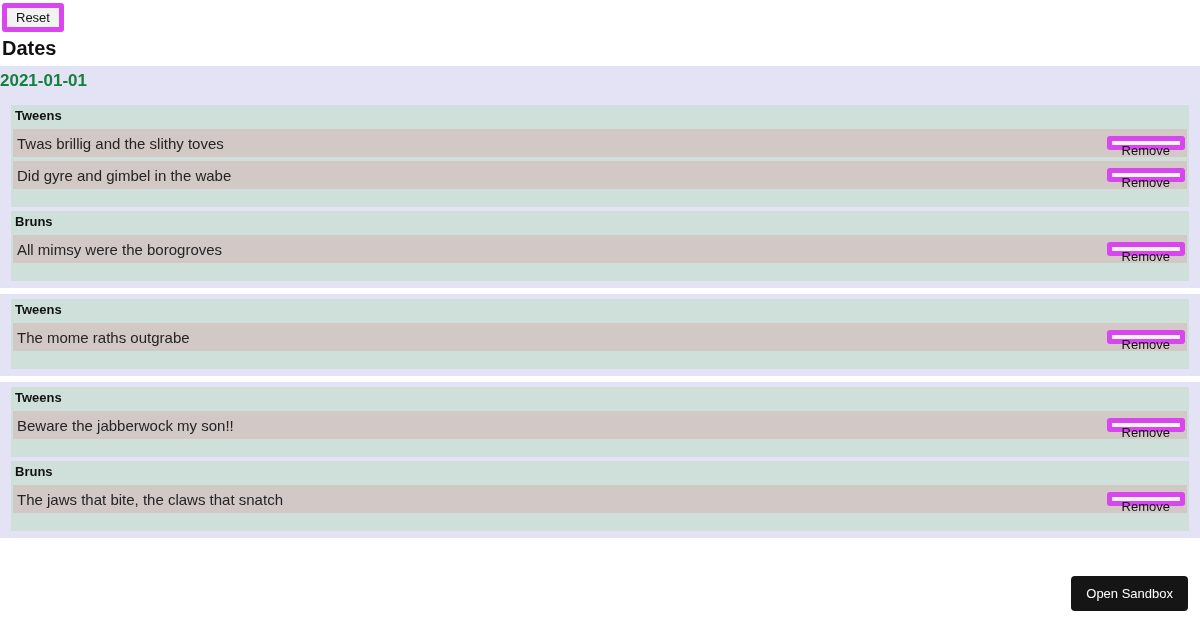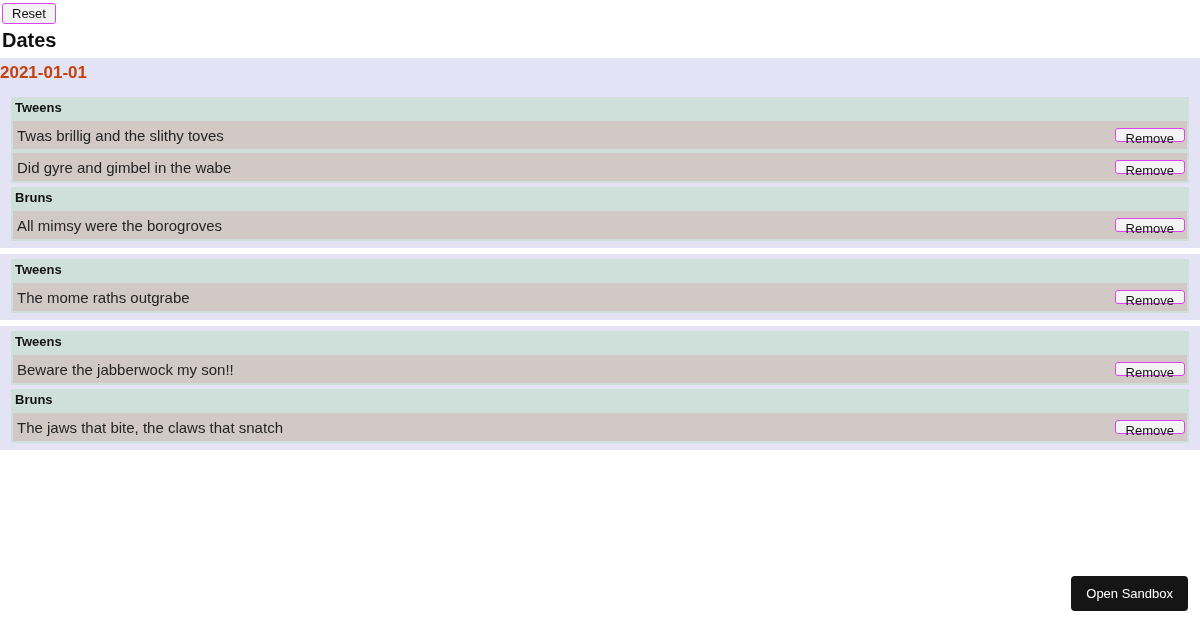--- a/index.html
+++ b/index.html
@@ -13,59 +13,59 @@
   html,body{margin:0;padding:0;}
   body{
     width:1200px;height:630px;position:relative;overflow:hidden;
     background:#ffffff;color:var(--text);
     font-family:"Liberation Sans", sans-serif;
   }
   .native-btn{
     font-family:"Liberation Sans", sans-serif;
     font-size:13px;color:#111;
     background:#f3f3f3;
-    border:1px solid #d946ef;
+    border:5px solid #d946ef;
     border-radius:3px;
     padding:2px 8px;
     line-height:15px;
     cursor:pointer;
   }
   .reset-btn{margin:3px 0 0 2px;padding:2px 9px;}
   h2.page-title{
     font-size:20px;font-weight:bold;color:#111;
     margin:5px 0 6px 2px;line-height:23px;
   }
   section.date-section{
     background:var(--section-bg);
     padding:5px 0 7px 0;
     margin-bottom:6px;
     width:100%;
   }
   h3.date-heading{
-    font-size:17px;font-weight:bold;color:#c2410c;
+    font-size:17px;font-weight:bold;color:#15803d;
     margin:0 0 15px 0;line-height:19px;
   }
   .group{
     background:var(--group-bg);
     margin:0 11px 4px 11px;
     padding:2px;
   }
   .group:last-child{margin-bottom:0;}
   .group-label{
     font-size:13px;font-weight:bold;color:#111;
     padding:2px 2px 6px 2px;line-height:14px;
   }
   .item{
     background:var(--item-bg);
     height:28px;
     display:flex;align-items:center;
     padding:0 2px 0 4px;
     margin-bottom:4px;
   }
-  .item:last-child{margin-bottom:0;}
+  .item:last-child{margin-bottom:16px;}
   .item-text{
     flex:1 1 auto;
     font-size:15px;color:#242424;
     white-space:nowrap;overflow:hidden;
   }
   .remove-btn{
     flex:0 0 auto;
     height:14px;
     padding:2px 10px;
   }

